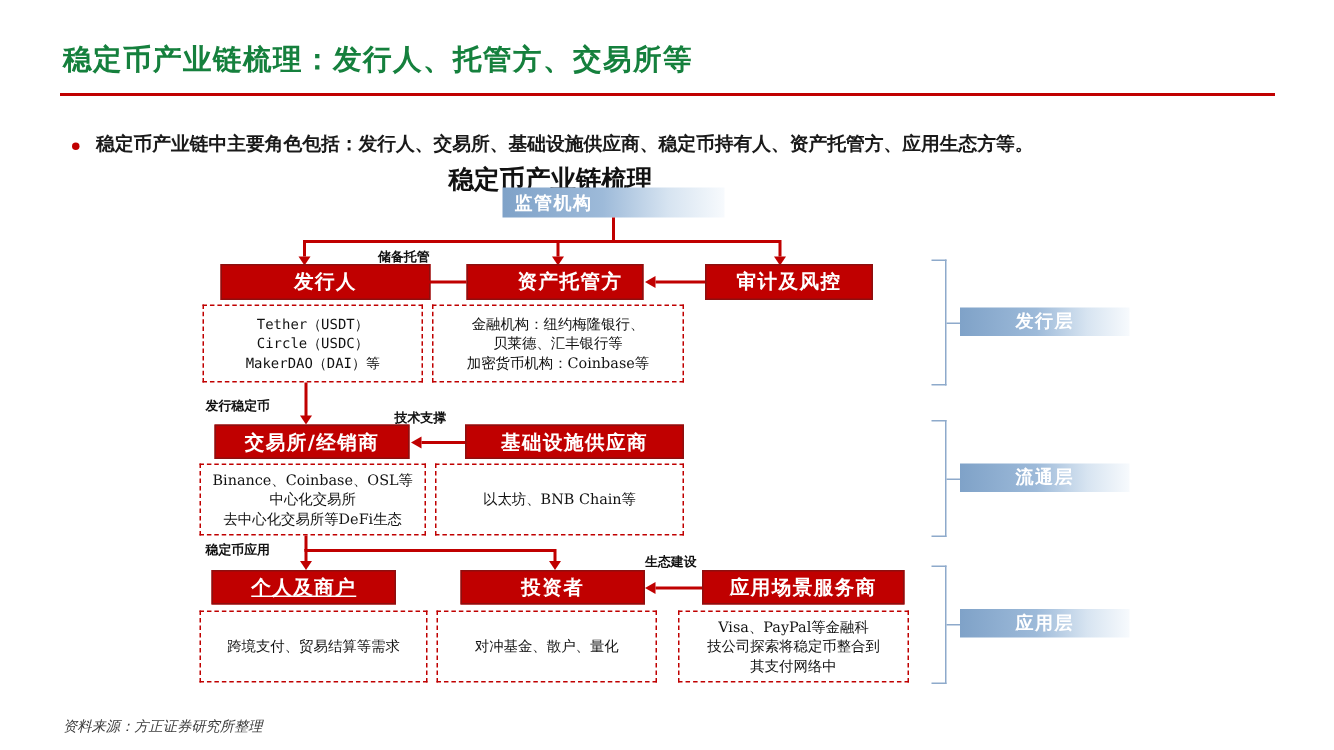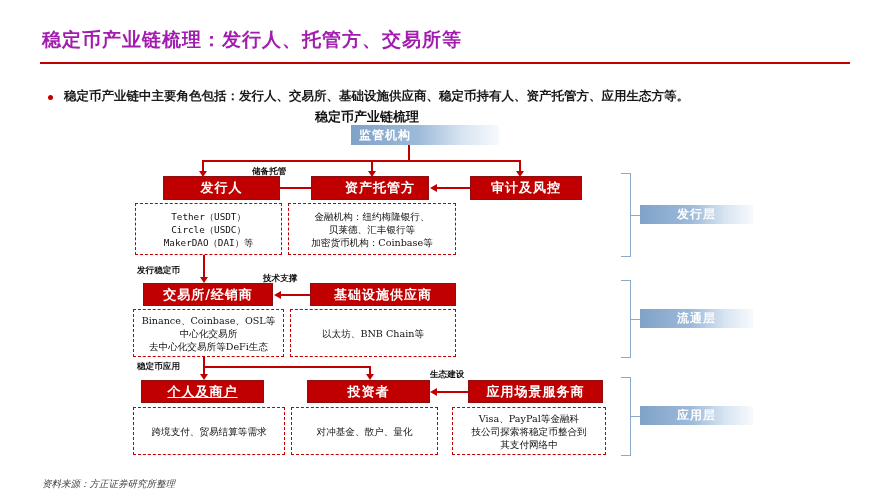--- a/index.html
+++ b/index.html
@@ -7,21 +7,21 @@
     width:889px;height:500px;background:#ffffff;
     font-family:"Liberation Sans","DejaVu Sans",sans-serif;
     overflow:hidden;position:relative;
   }
   .slide{position:absolute;left:0;top:0;width:889px;height:500px;background:#fff;}
 
   
   .title{
     position:absolute;left:42px;top:27px;
     font-family:"DejaVu Serif","Liberation Serif",serif;
-    font-weight:bold;font-size:19px;color:#a21caf;letter-spacing:1px;
+    font-weight:bold;font-size:19px;color:#15803d;letter-spacing:1px;
     white-space:nowrap;
   }
   .title-rule{
     position:absolute;left:40px;top:62px;width:810px;height:2px;background:#C00000;
   }
 
   
   .bullet-row{position:absolute;left:48px;top:88px;width:820px;display:flex;align-items:flex-start;}
   .bullet-dot{
     width:5px;height:5px;border-radius:50%;background:#C00000;
@@ -30,21 +30,21 @@
   .bullet-text{
     font-family:"DejaVu Serif","Liberation Serif",serif;
     font-weight:bold;font-size:12.5px;color:#1a1a1a;line-height:16px;white-space:nowrap;
   }
 
   
   .chart{position:absolute;left:0;top:105px;width:889px;height:370px;}
   .chart-title{
     position:absolute;left:0;top:3px;width:734px;text-align:center;
     font-family:"DejaVu Serif","Liberation Serif",serif;
-    font-weight:bold;font-size:13px;color:#111;
+    font-weight:bold;font-size:17px;color:#111;
   }
 
   
   .node{
     position:absolute;box-sizing:border-box;
     display:flex;align-items:center;justify-content:center;text-align:center;
   }
   .red-box{
     background:#C00000;border:1px solid #8d0f0f;color:#ffffff;
     font-family:"DejaVu Serif","Liberation Serif",serif;
@@ -112,32 +112,32 @@
 
   <div class="bullet-row">
     <div class="bullet-dot"></div>
     <div class="bullet-text">稳定币产业链中主要角色包括：发行人、交易所、基础设施供应商、稳定币持有人、资产托管方、应用生态方等。</div>
   </div>
 
   <div class="chart">
 
     <div class="chart-title">稳定币产业链梳理</div>
 
-    <div class="node blue-box left" style="left:335px;top:20px;width:148px;height:20px;margin-left:16px;">监管机构</div>
+    <div class="node blue-box left" style="left:335px;top:20px;width:148px;height:20px;">监管机构</div>
 
     <div class="ln v" style="left:408px;top:40px;height:16px;"></div>
     <div class="ln h" style="left:202px;top:55px;width:318px;"></div>
     <div class="ln v" style="left:202px;top:55px;height:11px;"></div>
     <div class="arrow-d" style="left:199px;top:66px;"></div>
     <div class="ln v" style="left:371px;top:55px;height:11px;"></div>
     <div class="arrow-d" style="left:368px;top:66px;"></div>
     <div class="ln v" style="left:519px;top:55px;height:11px;"></div>
     <div class="arrow-d" style="left:516px;top:66px;"></div>
 
-    <div class="node red-box" style="left:163px;top:71px;width:117px;height:24px;">发行人</div>
+    <div class="node red-box" style="left:147px;top:71px;width:140px;height:24px;">发行人</div>
     <div class="node red-box" style="left:311px;top:71px;width:118px;height:24px;padding-left:20px;">资产托管方</div>
     <div class="node red-box" style="left:470px;top:71px;width:112px;height:24px;">审计及风控</div>
 
     <div class="ln h" style="left:276px;top:82px;width:35px;"></div>
     <div class="arrow-l" style="left:269px;top:78.5px;"></div>
     <div class="edge-label" style="left:252px;top:61px;">储备托管</div>
 
     <div class="ln h" style="left:437px;top:82px;width:33px;"></div>
     <div class="arrow-l" style="left:430px;top:78.5px;"></div>
 

